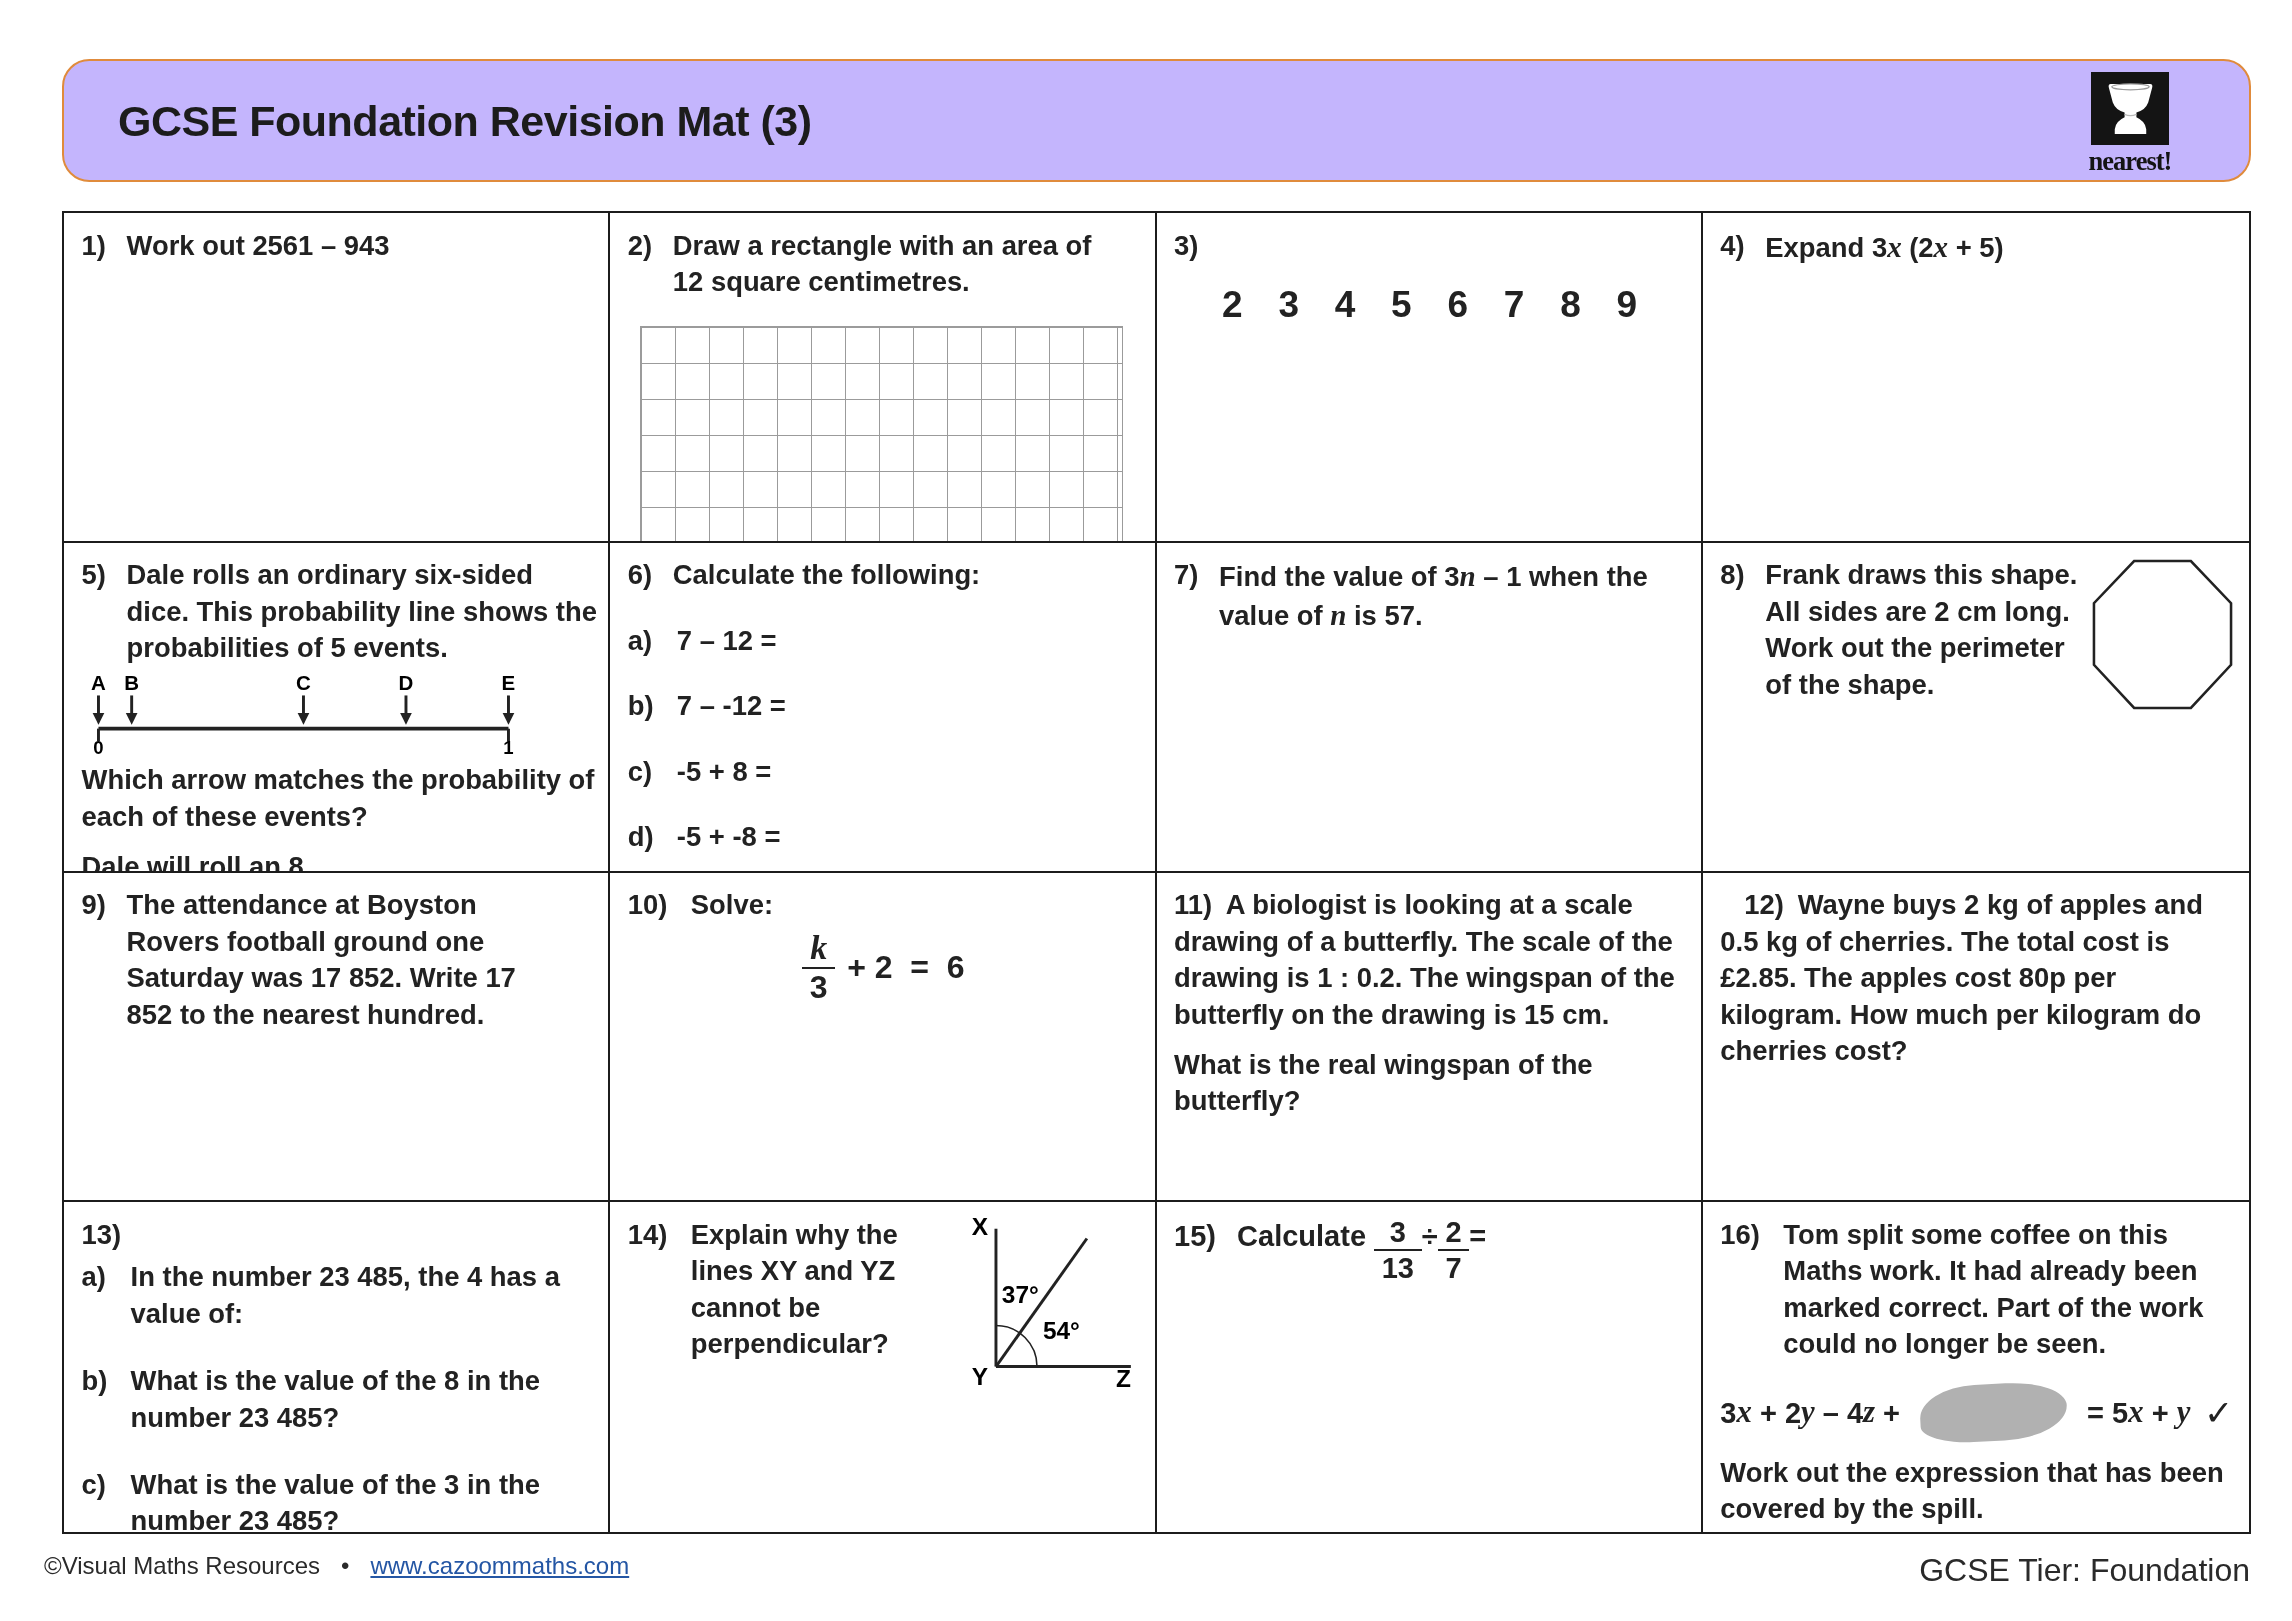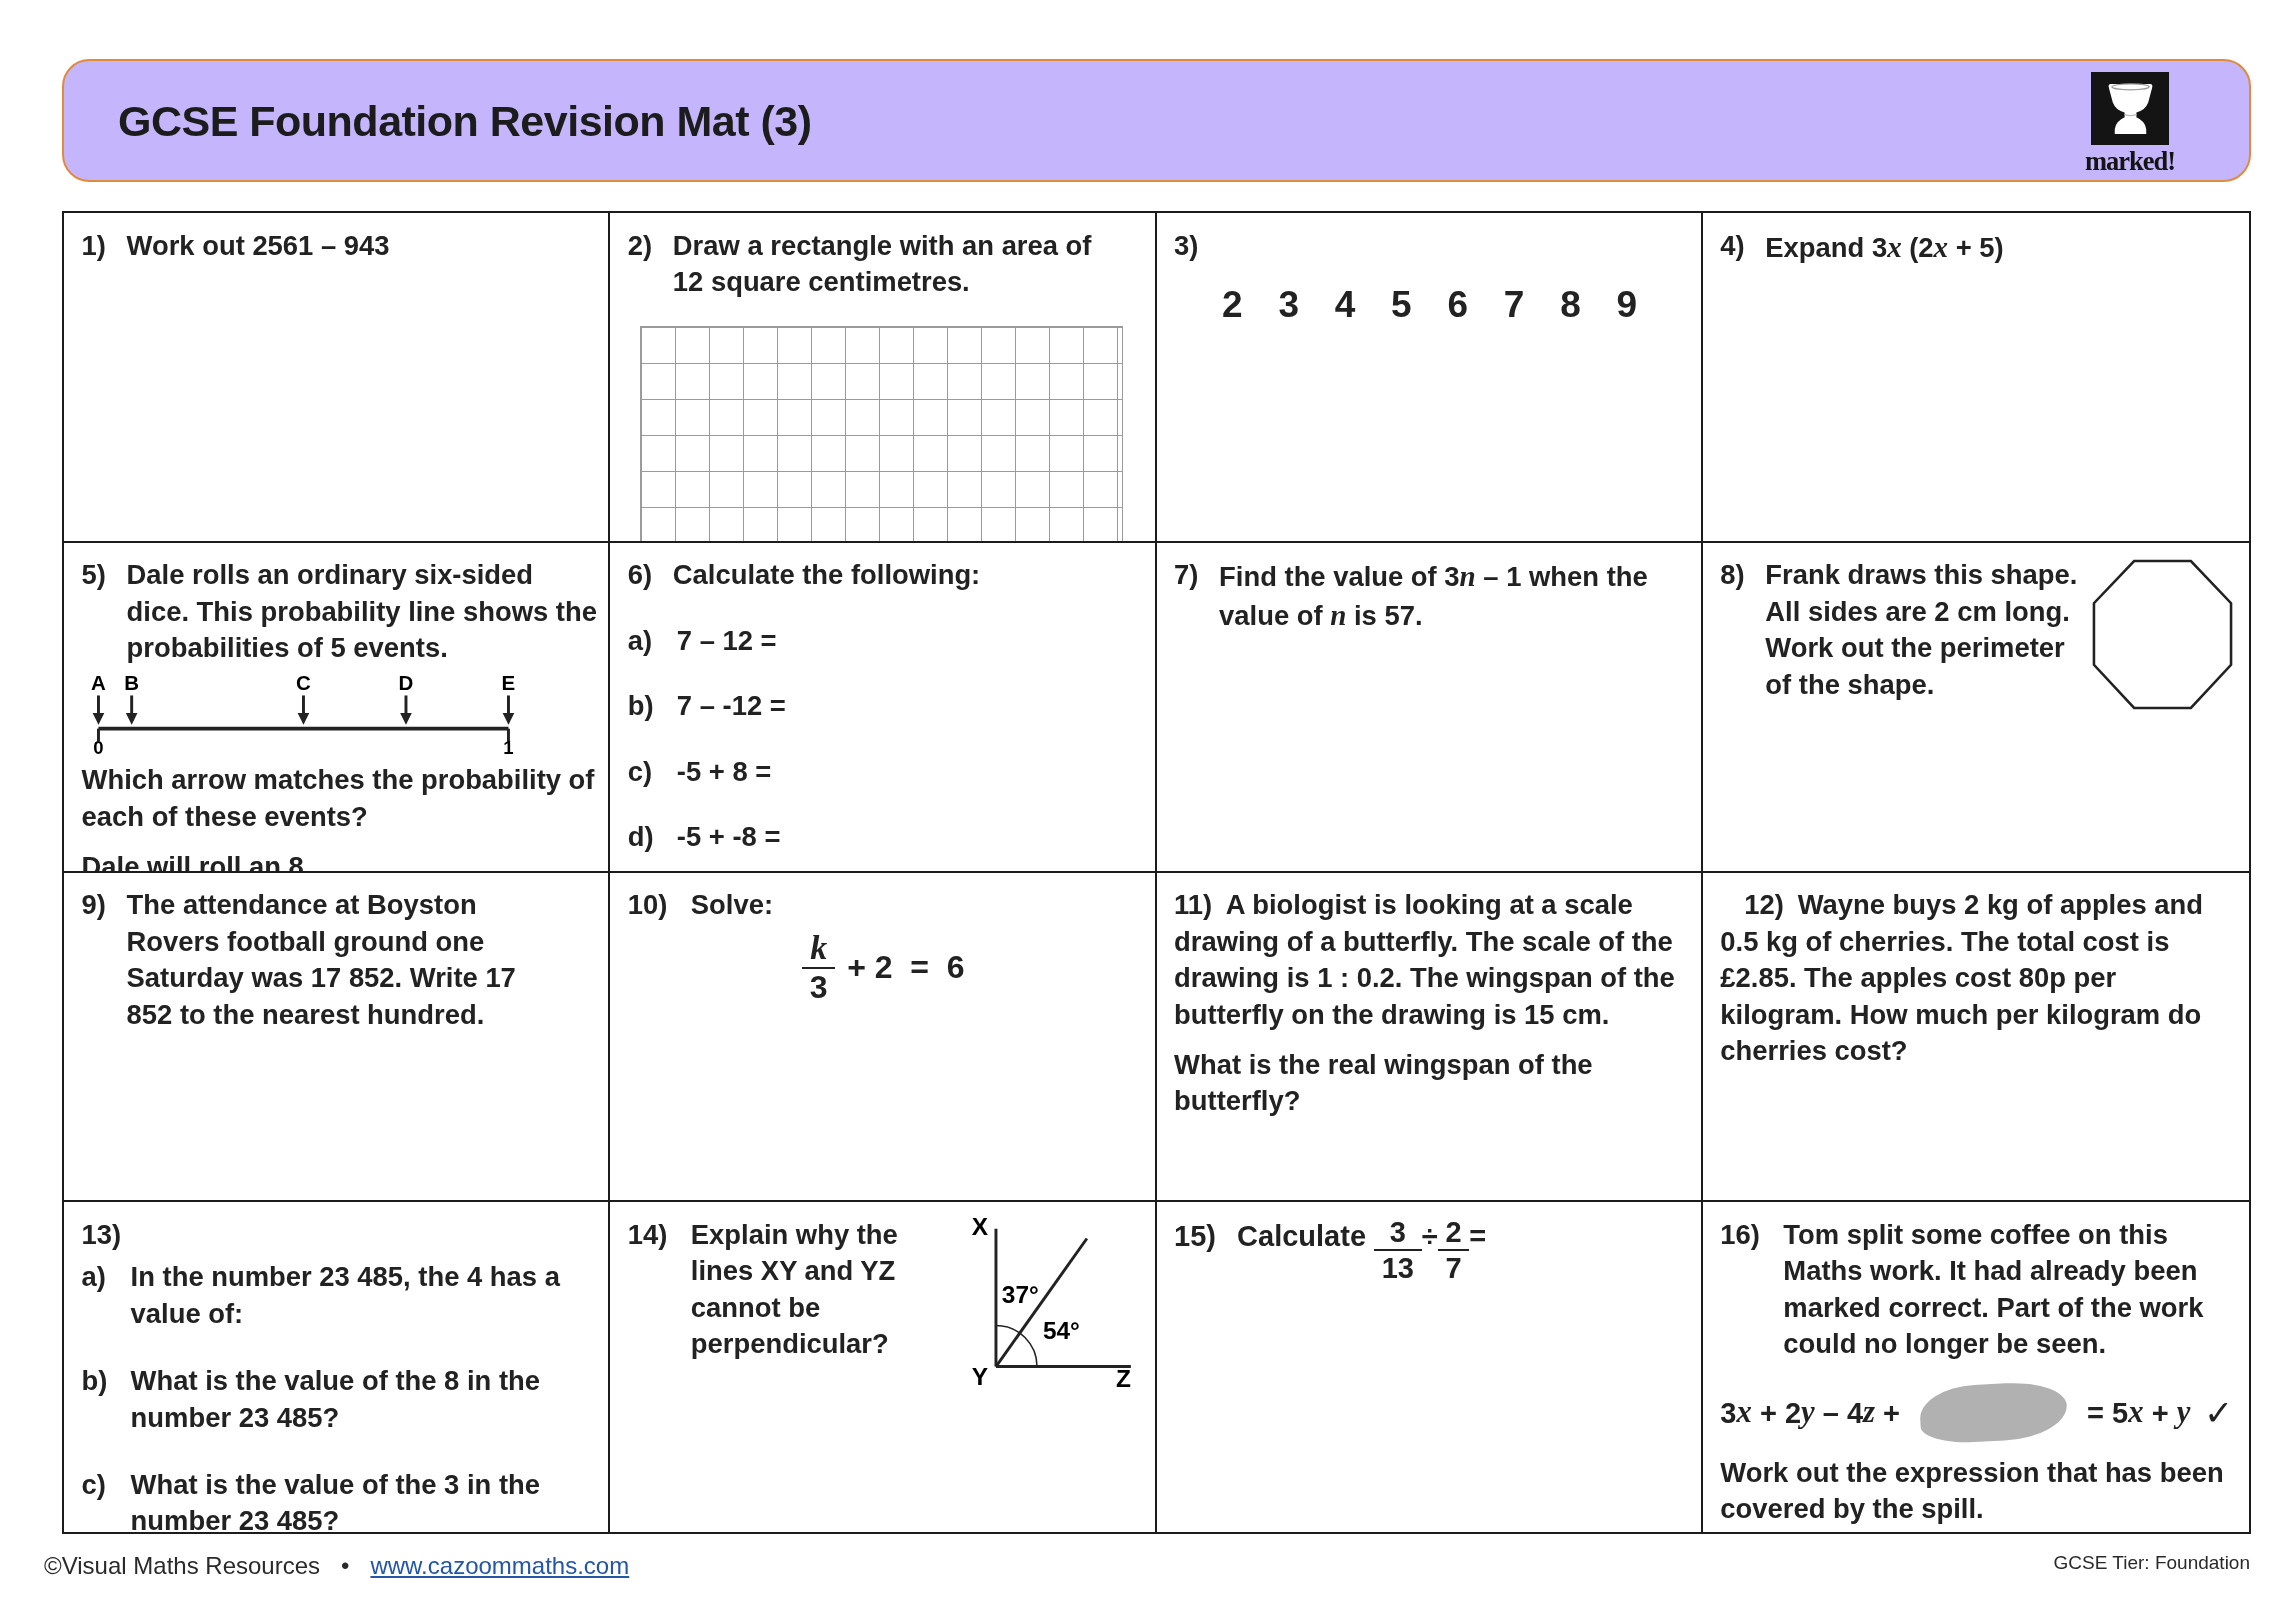--- a/index.html
+++ b/index.html
@@ -75,37 +75,37 @@
     display:inline-block;width:196px;height:57px;background:#b1b1b1;margin:0 11.8px;
     border-radius:48% 52% 55% 45% / 70% 55% 72% 40%;transform:rotate(-3deg);
   }
   .checkmark{font-weight:normal;font-size:35px;margin-left:13.7px;}
   
   .footer-left{
     position:absolute;left:44px;top:1552px;font-size:24px;font-weight:normal;color:#2a2a2a;
     display:flex;align-items:center;gap:21px;
   }
   .footer-link{color:#2456a4;text-decoration:underline;}
-  .footer-right{position:absolute;right:43px;top:1552px;font-size:19px;font-weight:normal;color:#2a2a2a;}
+  .footer-right{position:absolute;right:43px;top:1552px;font-size:32px;font-weight:normal;color:#2a2a2a;}
   svg text{font-family:"Liberation Sans", sans-serif;}
 </style>
 </head>
 <body>
 
 <div class="header-box">
   <div class="page-title">GCSE Foundation Revision Mat (3)</div>
   <div class="logo">
     <div class="logo-box">
       <svg width="61" height="59" viewBox="0 0 60 60">
         <path d="M10,5 L50,5 Q53,5 52,9 L48,24 Q45,32 36,34 L36,39 Q45,43 46,51 L46,56 L14,56 L14,51 Q15,43 24,39 L24,34 Q15,32 12,24 L8,9 Q7,5 10,5 Z" fill="#ffffff"></path>
         <ellipse cx="30" cy="8" rx="19" ry="3" fill="#ffffff" stroke="#9a9a9a" stroke-width="1.2"></ellipse>
         <path d="M24,36 Q30,38.5 36,36" fill="none" stroke="#bbbbbb" stroke-width="1.2"></path>
       </svg>
     </div>
-    <div class="logo-word">marked!</div>
+    <div class="logo-word">nearest!</div>
   </div>
 </div>
 
 <div class="qtable">
 
   <div class="cell">
     <div class="qrow">
       <span class="qnum">1)</span>
       <span class="qtext">Work out 2561 – 943</span>
     </div>

